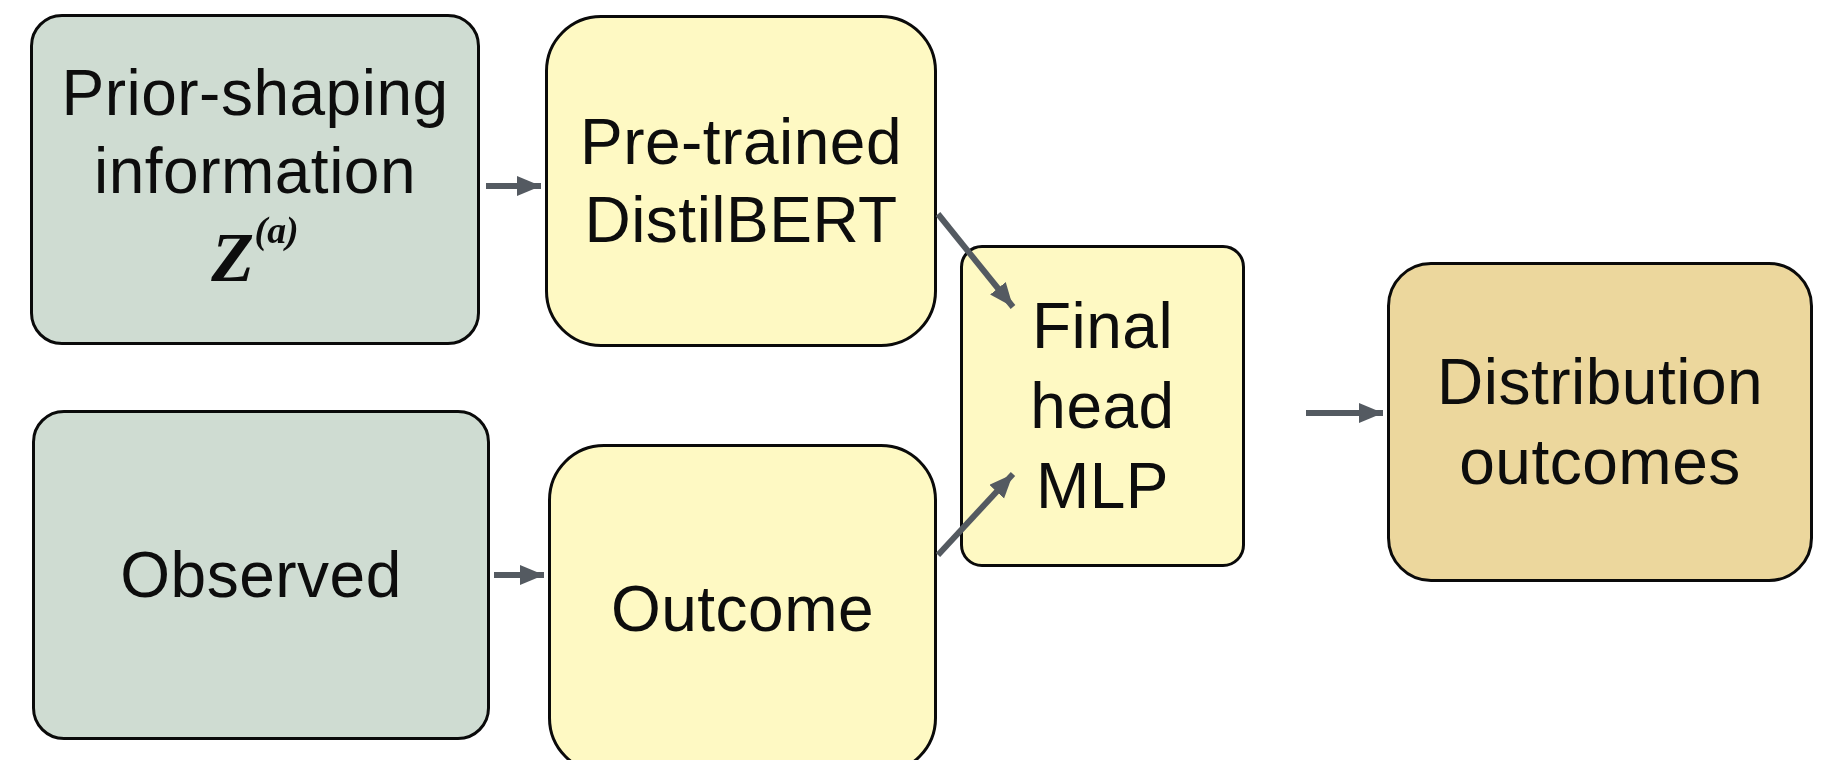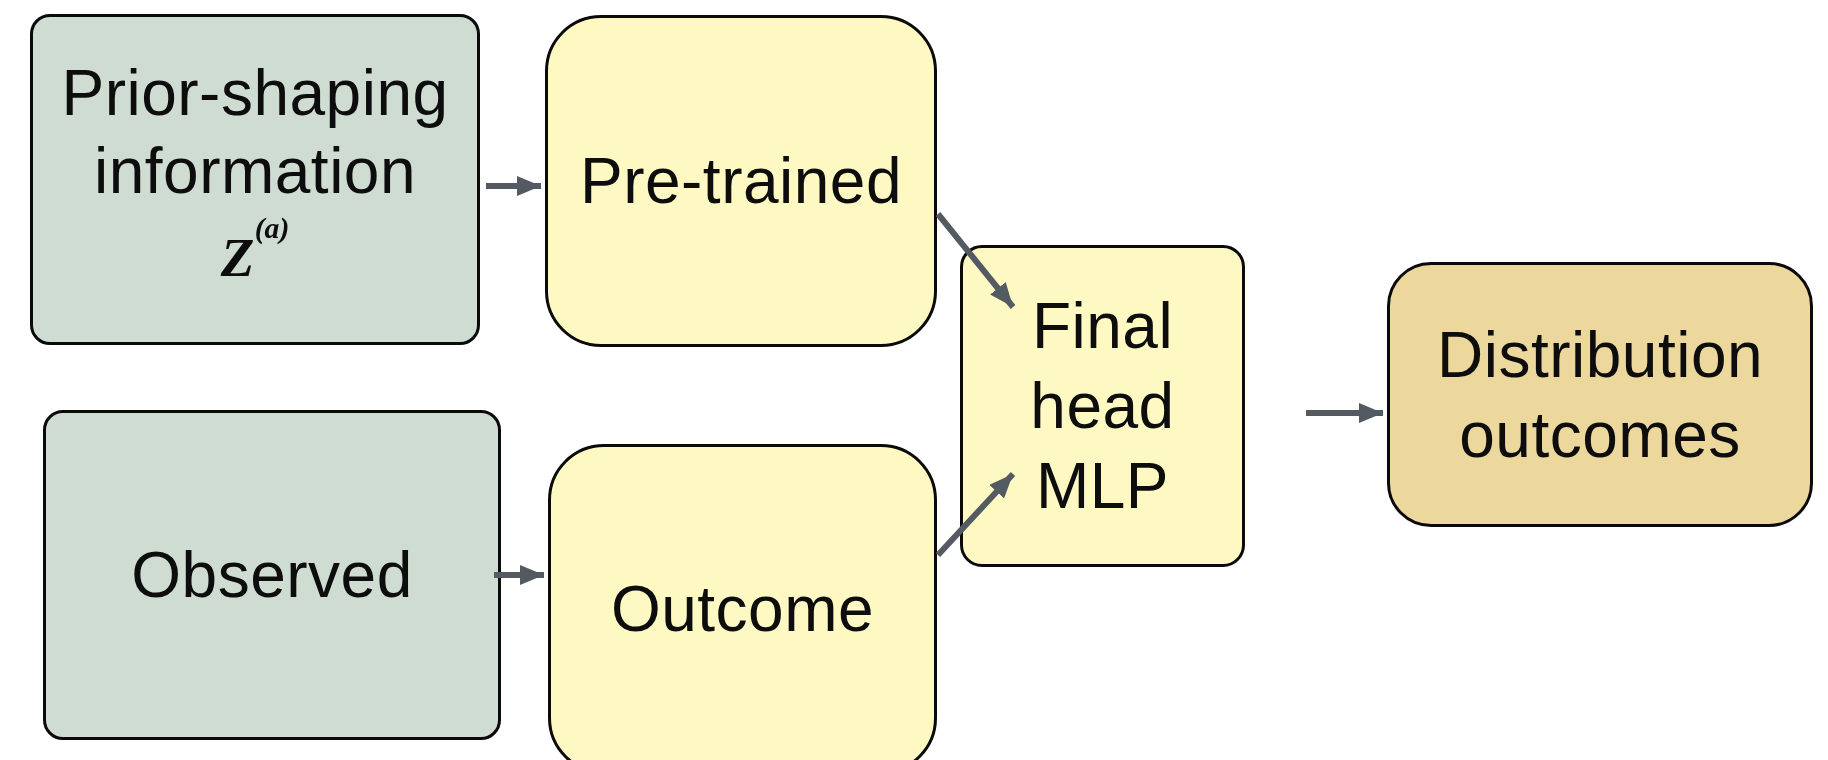--- a/index.html
+++ b/index.html
@@ -18,39 +18,39 @@
     box-sizing: border-box;
     display: flex;
     flex-direction: column;
     align-items: center;
     justify-content: center;
     text-align: center;
     font-size: 64px;
     line-height: 78px;
     letter-spacing: 0.5px;
   }
-  .fill-input  { background: #cfdcd2; border-radius: 20px; }
+  .fill-input  { background: #cfdcd2; border-radius: 32px; }
   .fill-model  { background: #fef9c3; border-radius: 56px; }
   .fill-output { background: #ecd79d; border-radius: 44px; }
 
   #box-prior      { left: 30px;   top: 14px;  width: 450px; height: 331px; }
   #box-distilbert { left: 545px;  top: 15px;  width: 392px; height: 332px; }
-  #box-observed   { left: 32px;   top: 410px; width: 458px; height: 330px; margin-left: 11px; }
+  #box-observed   { left: 32px;   top: 410px; width: 458px; height: 330px; }
   #box-encoder    { left: 548px;  top: 412px; width: 389px; height: 330px; margin-top: 32px; }
   #box-mlp        { left: 960px; top: 245px; width: 285px; height: 322px; border-radius: 22px; }
-  #box-output     { left: 1387px; top: 262px; width: 426px; height: 265px; }
+  #box-output     { left: 1387px; top: 262px; width: 426px; height: 320px; }
 
   .line3 { line-height: 80px; }
 
   .math-serif {
     font-family: "Liberation Serif", "DejaVu Serif", serif;
     font-style: italic;
     font-weight: 700;
   }
-  .math-line { line-height: 96px; font-size: 55px; }
+  .math-line { line-height: 96px; font-size: 70px; }
   .math-line sup {
     font-size: 0.54em;
     vertical-align: 38px;
     line-height: 0;
     letter-spacing: 0;
   }
   .math-inline {
     font-size: 78px;
     margin-left: 20px;
   }
@@ -69,20 +69,21 @@
 <div id="diagram-canvas">
 
   <div class="box fill-input" id="box-prior">
     <div>Prior-shaping</div>
     <div>information</div>
     <div class="math-serif math-line"><span>Z</span><sup>(a)</sup></div>
   </div>
 
   <div class="box fill-model" id="box-distilbert">
     <div>Pre-trained</div>
+    <div>DistilBERT</div>
   </div>
 
   <div class="box fill-input" id="box-observed">
     <div>Observed</div>
   </div>
 
   <div class="box fill-model" id="box-encoder">
     <div>Outcome</div>
   </div>
 

